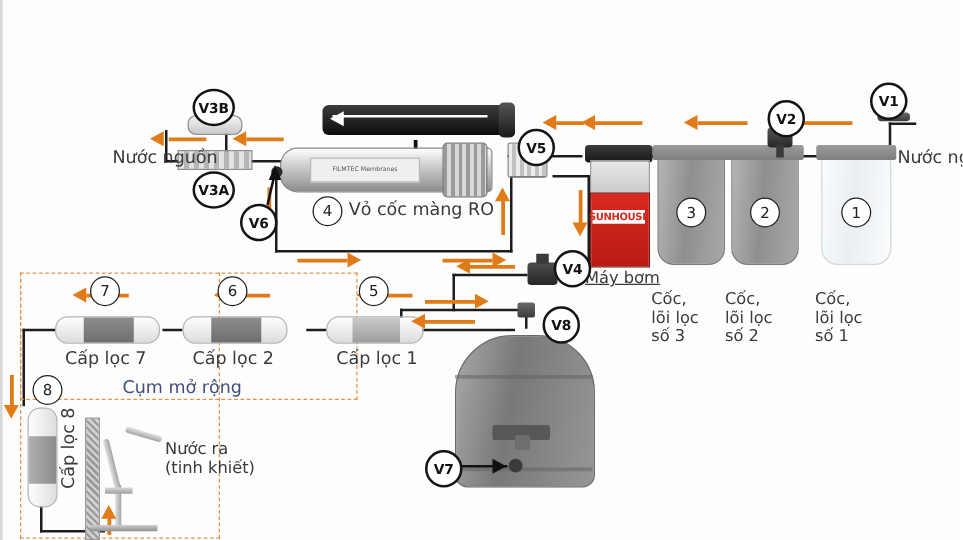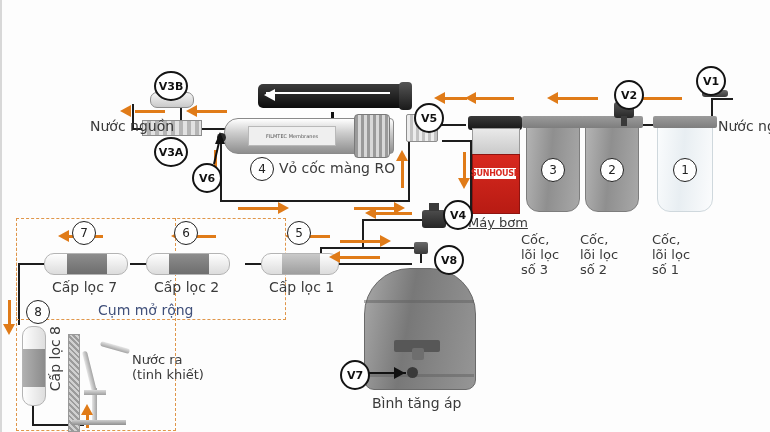--- a/index.html
+++ b/index.html
@@ -244,21 +244,20 @@
   <div style="position:absolute;left:362px;top:300px;width:110px;height:3px;background:#5f5f5f;opacity:.5;"></div>
   <div style="position:absolute;left:362px;top:374px;width:110px;height:3px;background:#5f5f5f;opacity:.5;"></div>
   <div style="position:absolute;left:392px;top:340px;width:46px;height:12px;
        background:#575757;border-radius:2px;"></div>
   <div style="position:absolute;left:410px;top:348px;width:12px;height:12px;
        background:#6e6e6e;border-radius:2px;"></div>
   <div style="position:absolute;left:405px;top:367px;width:11px;height:11px;border-radius:50%;
        background:#3a3a3a;"></div>
   <div class="blk" style="left:360px;top:372px;width:44px;height:2px;"></div>
   <div class="ar r" style="left:392px;top:367px;border-left-color:#111;"></div>
-  <div class="lbl" style="left:370px;top:396px;font-size:14px;">Bình tăng áp</div>
 
   <div class="stg" style="left:259px;top:253px;width:76px;">
     <div class="core" style="left:20px;width:38px;background:linear-gradient(#c9c9c9,#9e9e9e);"></div>
   </div>
   <div class="ntag" style="left:285px;top:221px;">5</div>
   <div class="lbl" style="left:267px;top:280px;font-size:14px;">Cấp lọc 1</div>
 
   <div class="stg" style="left:144px;top:253px;width:82px;">
     <div class="core" style="left:22px;width:40px;"></div>
   </div>

